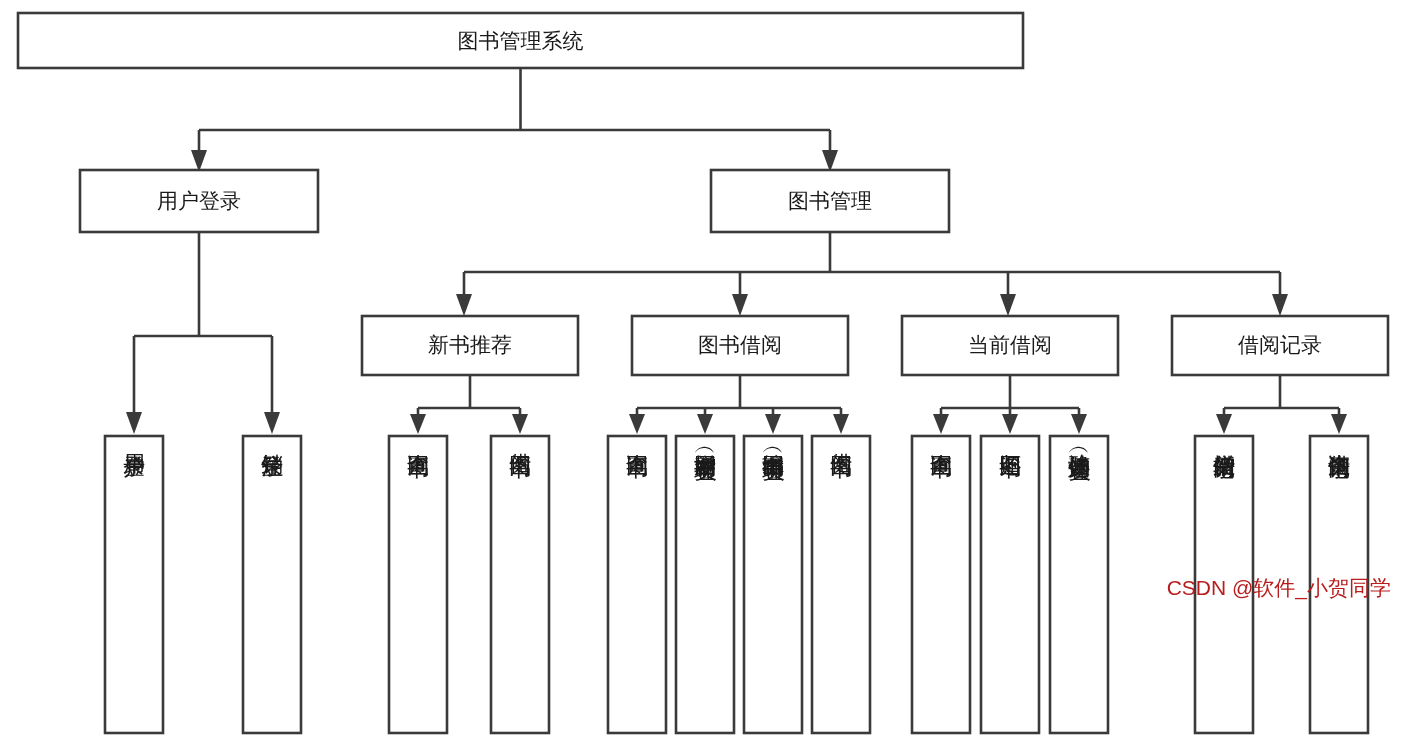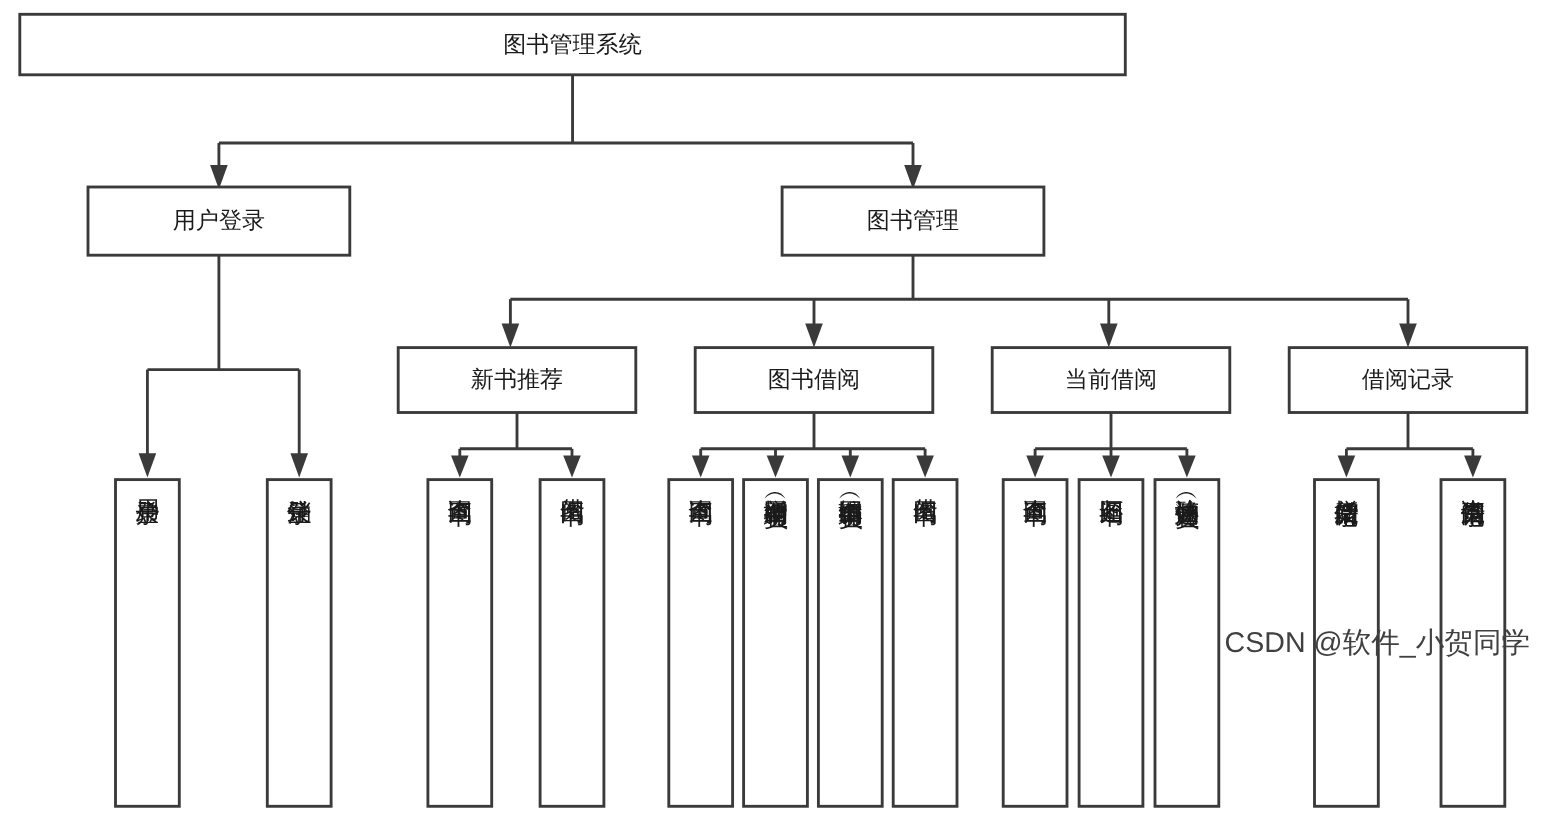--- a/index.html
+++ b/index.html
@@ -65,22 +65,22 @@
     line-height: 1.02;
     color: #1a1a1a;
     letter-spacing: 1px;
     white-space: nowrap;
   }
   .watermark {
     position: absolute;
     right: 14px;
     bottom: 4px;
     font-family: "Liberation Sans", "DejaVu Sans", sans-serif;
-    font-size: 26px;
-    color: #404040;
+    font-size: 21px;
+    color: #b91c1c;
     white-space: nowrap;
     user-select: none;
   }
 </style>
 </head>
 <body>
 
 <div id="diagram-root">
 
   <svg class="diagram-canvas" viewBox="0 0 1405 747" xmlns="http://www.w3.org/2000/svg">

